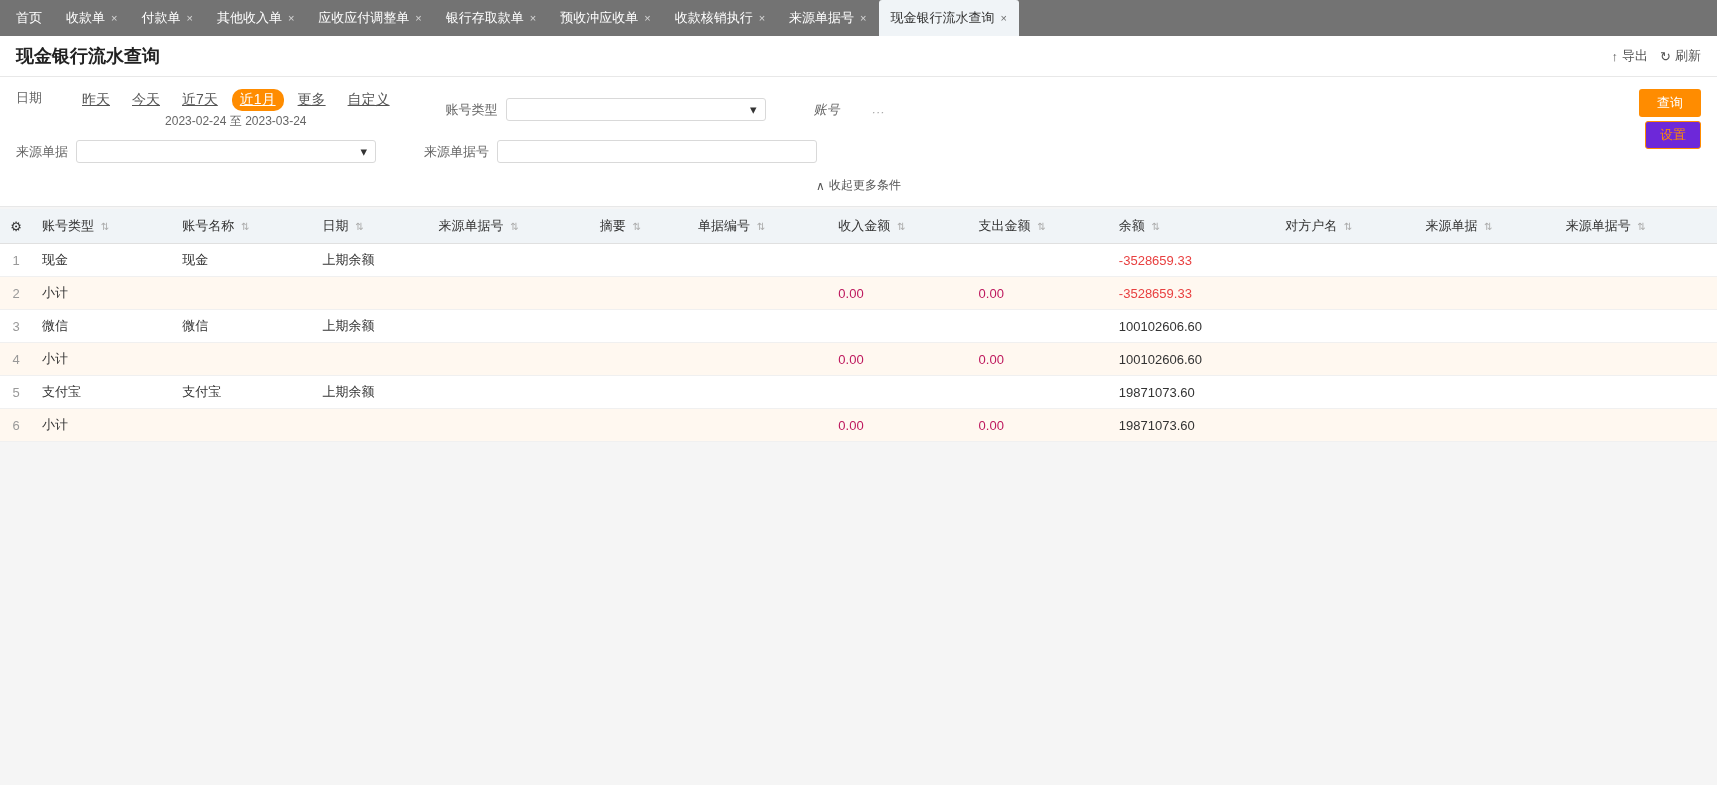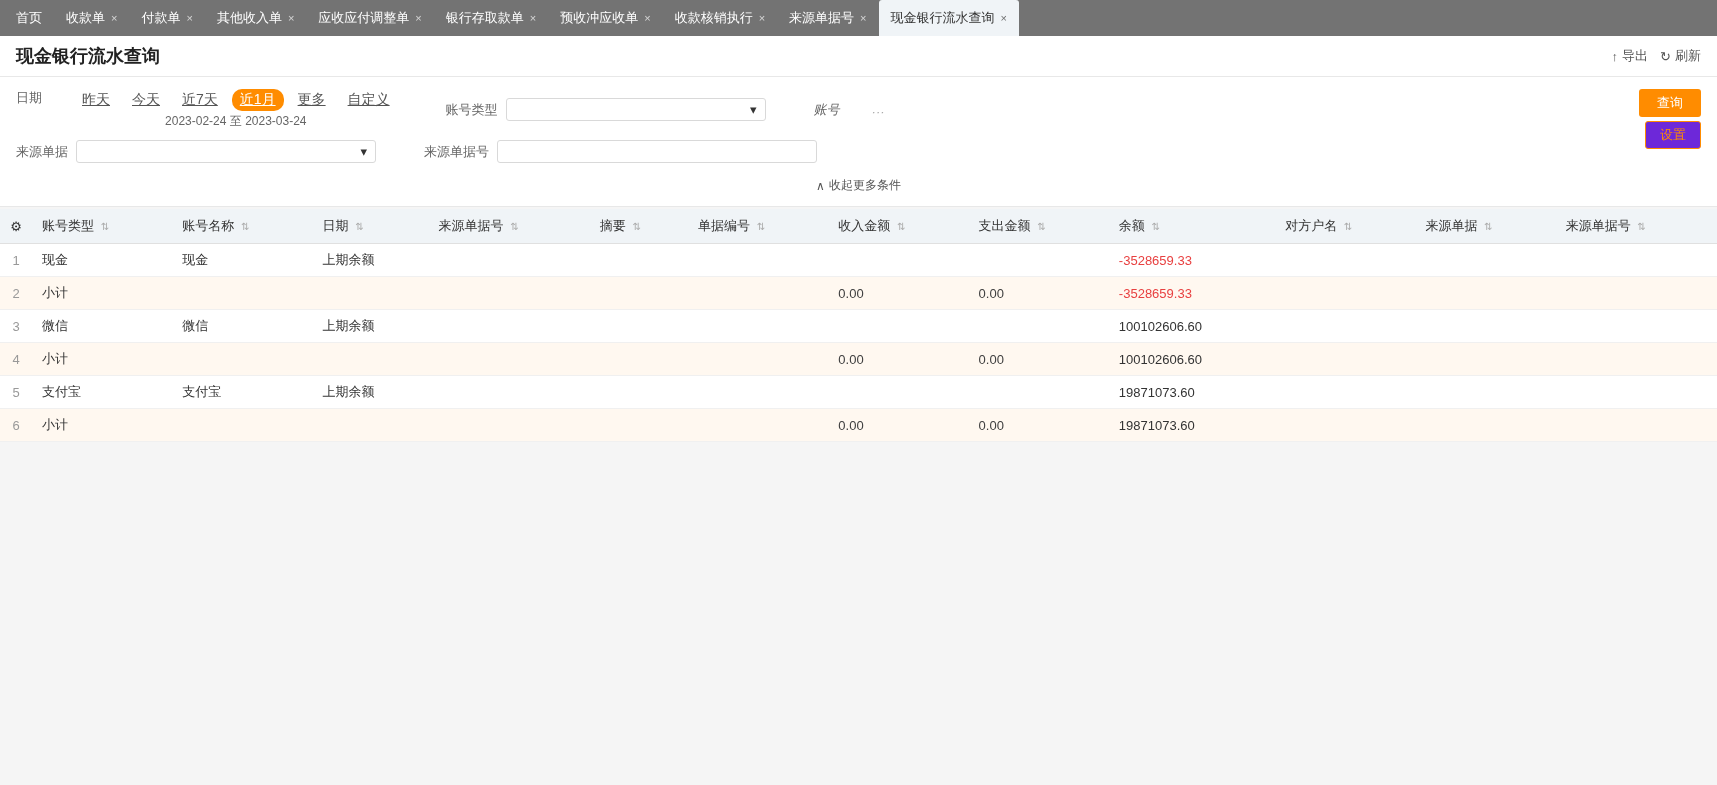--- a/index.html
+++ b/index.html
@@ -213,21 +213,21 @@
     }
     tbody td {
       padding: 7px 10px;
       white-space: nowrap;
     }
     .row-num {
       color: #999;
       text-align: center;
     }
     .negative-val { color: #e84040; margin-top: 44px; }
-    .zero-val { color: #404040; }
+    .zero-val { color: #be185d; }
 
     
     .filter-main {
       display: flex;
       align-items: flex-start;
     }
     .filter-left {
       flex: 1;
     }
   </style>

